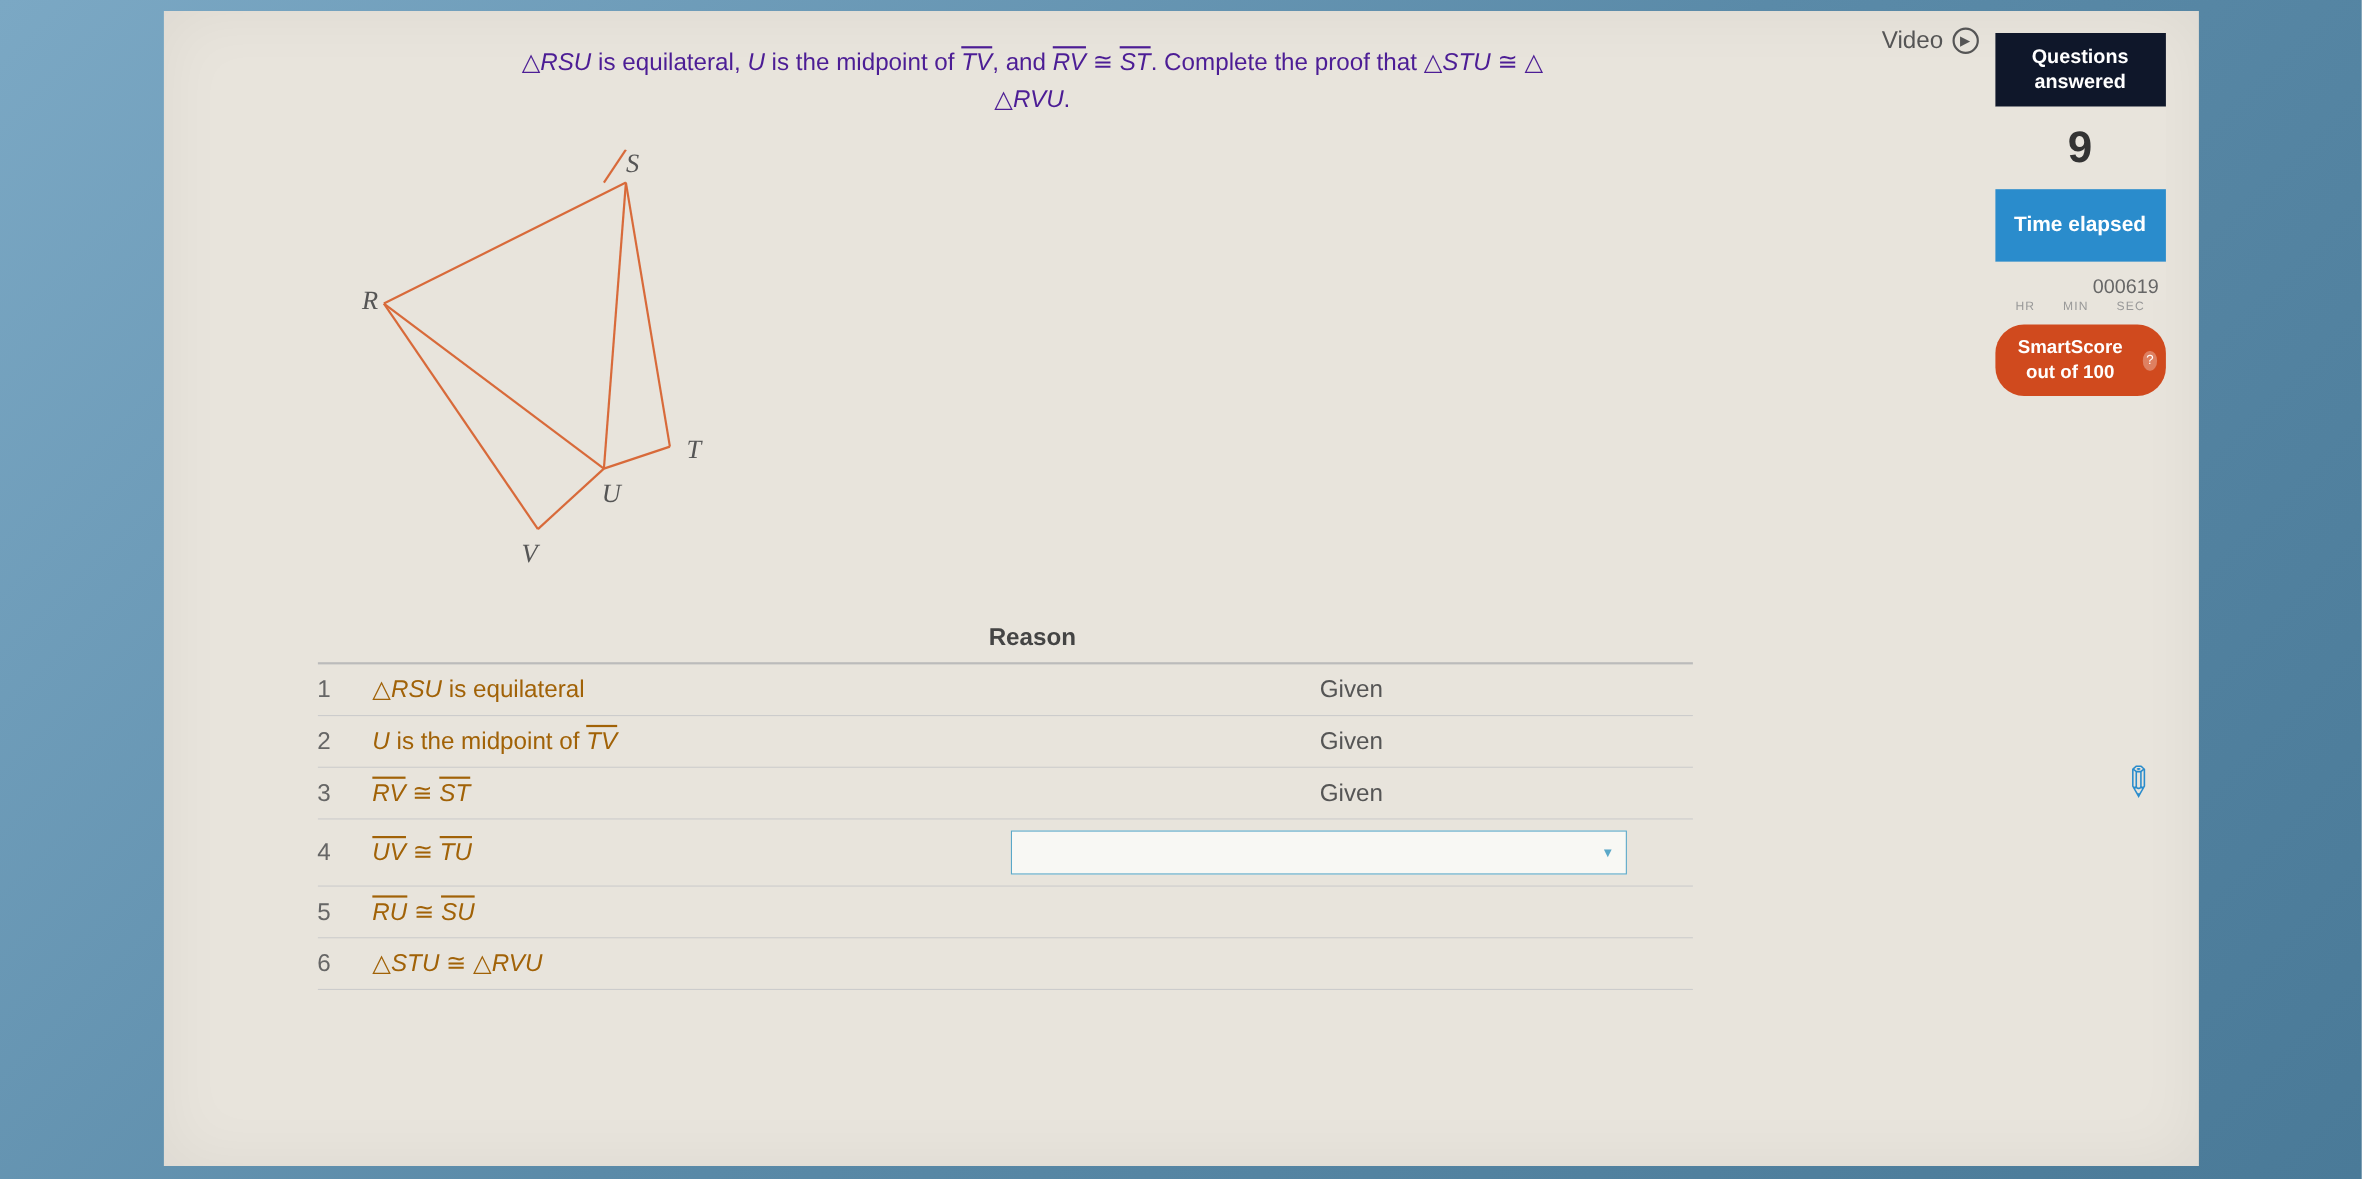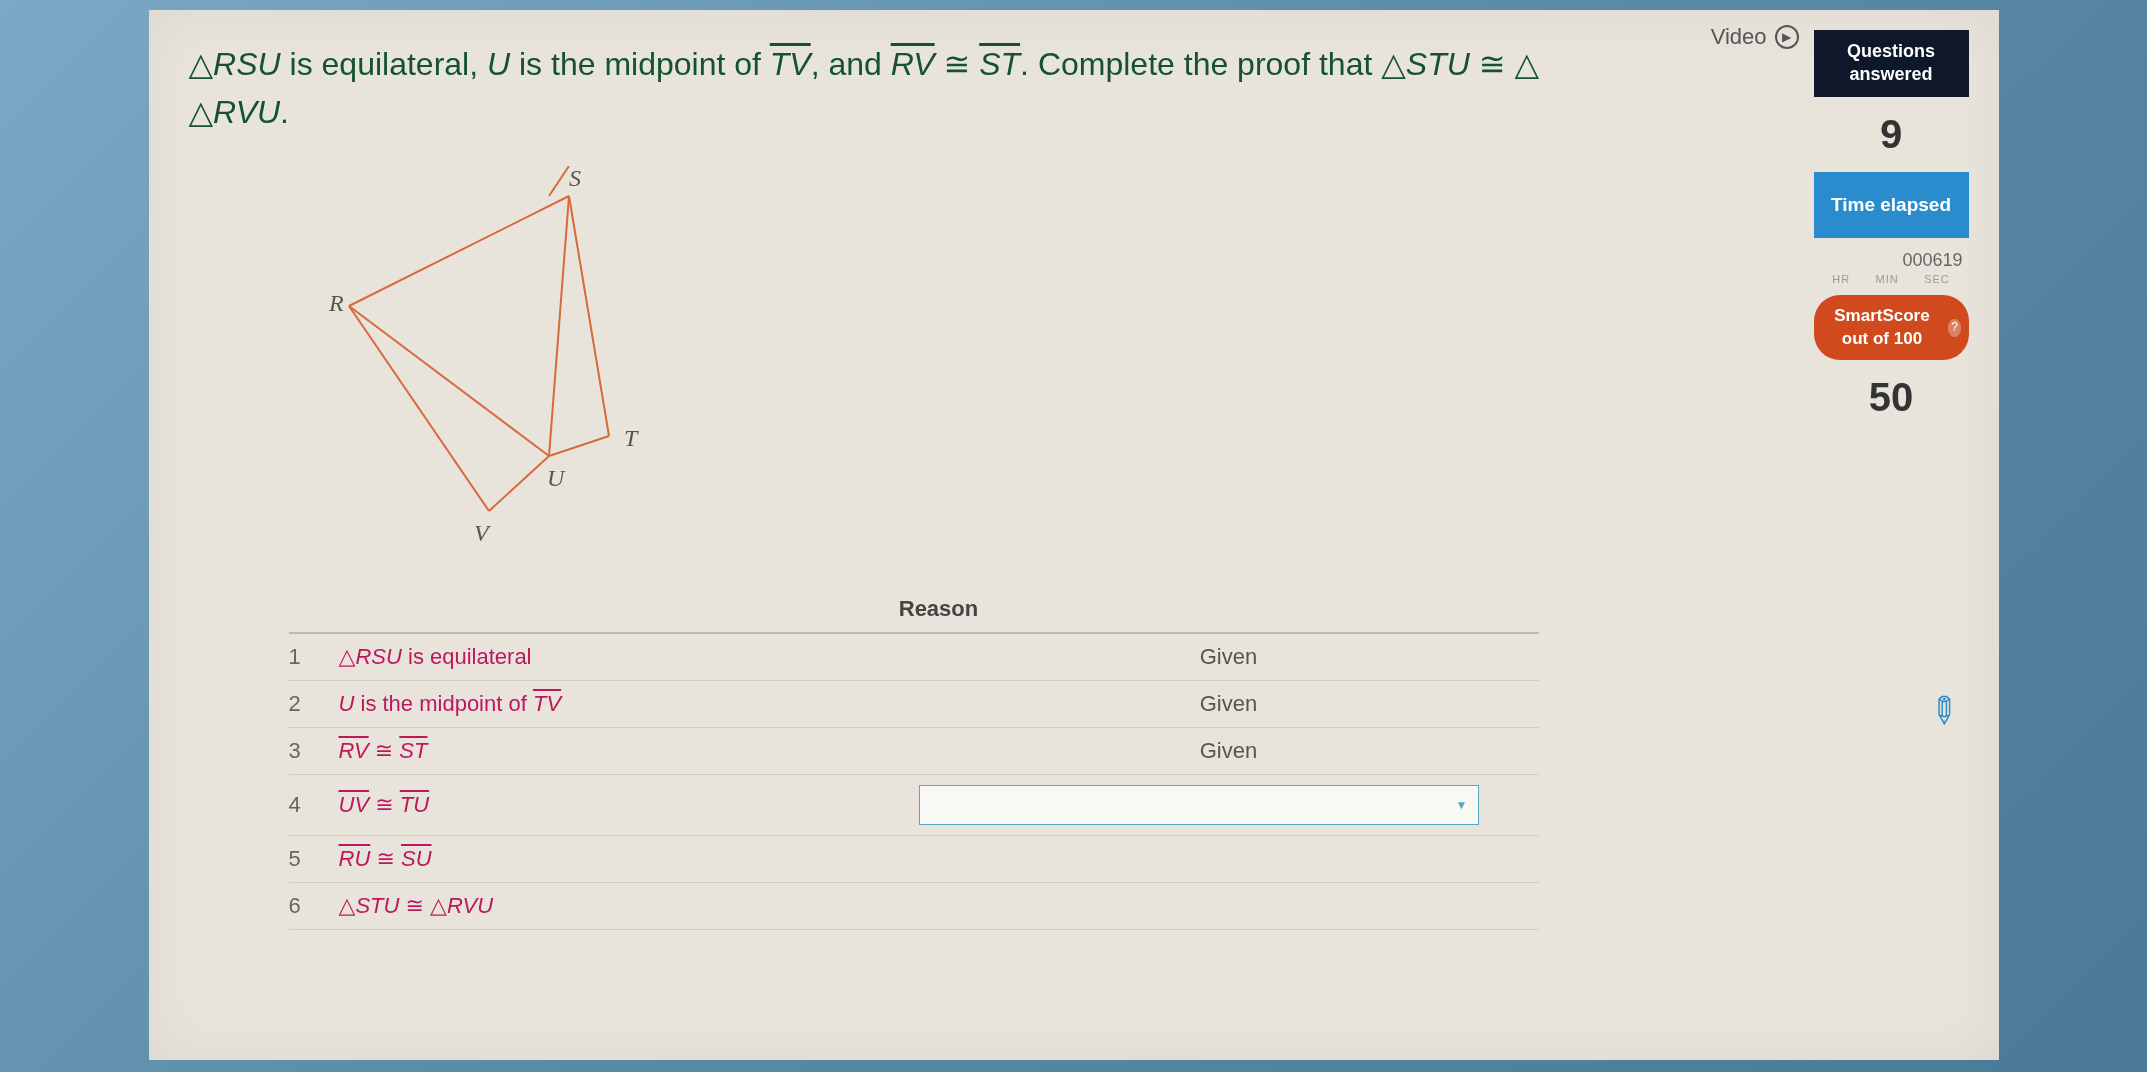--- a/index.html
+++ b/index.html
@@ -112,24 +112,25 @@
 }
 .pencil-icon {
   position: absolute;
   right: 40px;
   top: 680px;
   color: #2a8ccc;
   transform: rotate(45deg);
   font-size: 36px;
 }
 .problem-text {
-  font-size: 32px;
-  color: #14532d;
+  font-size: 22px;
+  color: #4c1d95;
   line-height: 1.5;
   max-width: 1500px;
+  text-align: center;
 }
 .italic { font-style: italic; }
 .overline { text-decoration: overline; font-style: italic; }
 .diagram {
   margin: 30px 0 20px 100px;
 }
 .diagram svg { display: block; }
 .proof-table {
   margin-left: 100px;
   margin-top: 20px;
@@ -146,21 +147,21 @@
   padding: 10px 0;
   align-items: center;
 }
 .col-num {
   width: 50px;
   color: #666;
   font-size: 22px;
 }
 .col-statement {
   width: 580px;
-  color: #be185d;
+  color: #a16207;
   font-size: 22px;
 }
 .col-statement .overline { text-decoration: overline; }
 .col-reason {
   flex: 1;
   color: #555;
   font-size: 22px;
   text-align: center;
 }
 .header-text {
@@ -204,21 +205,20 @@
     </div>
     <div class="time-label-row">
       <div class="time-lbl">HR</div>
       <div class="time-lbl">MIN</div>
       <div class="time-lbl">SEC</div>
     </div>
     <div class="box-orange">
       <span>SmartScore out of 100</span>
       <span class="info-icon">?</span>
     </div>
-    <div class="box-value">50</div>
   </div>
 
   <div class="pencil-icon">✎</div>
 
   <div class="problem-text">
     <span>△</span><span class="italic">RSU</span><span> is equilateral, </span><span class="italic">U</span><span> is the midpoint of </span><span class="overline">TV</span><span>, and </span><span class="overline">RV</span><span> ≅ </span><span class="overline">ST</span><span>. Complete the proof that △</span><span class="italic">STU</span><span> ≅ △</span><br><span>△</span><span class="italic">RVU</span><span>.</span>
   </div>
 
   <div class="diagram">
     <svg width="420" height="400" viewBox="0 0 420 400">

